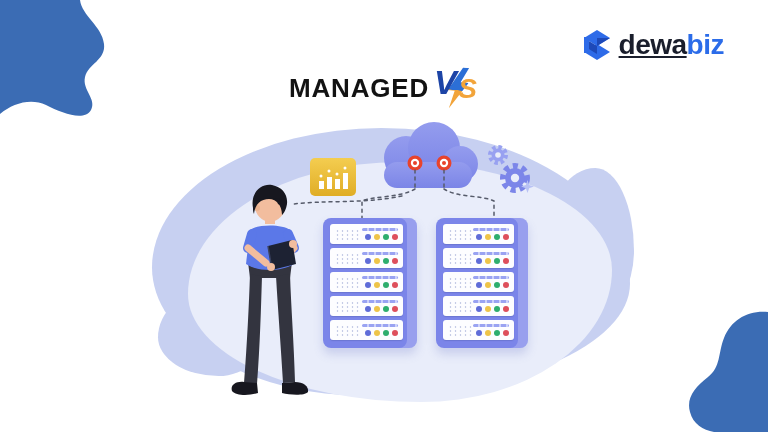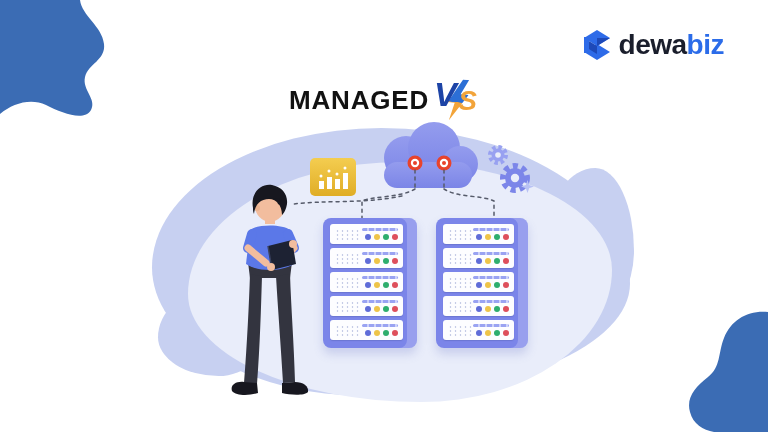--- a/index.html
+++ b/index.html
@@ -6,25 +6,25 @@
   body{width:768px;height:432px;overflow:hidden;background:#ffffff;
        font-family:"Liberation Sans", sans-serif;position:relative;}
   .canvas{position:absolute;inset:0;width:768px;height:432px;background:#ffffff;}
 
   
   .corner-blobs{position:absolute;inset:0;width:768px;height:432px;pointer-events:none;}
 
   
   .logo{position:absolute;top:28px;right:44px;display:flex;align-items:center;gap:5px;}
   .logo .word{font-size:28px;font-weight:bold;letter-spacing:-0.5px;line-height:1;}
-  .logo .pre{color:#1a1e2c;}
+  .logo .pre{color:#1a1e2c;text-decoration:underline;}
   .logo .suf{color:#2b6ce9;}
 
   
-  .title-row{position:absolute;top:80px;left:0;width:768px;height:40px;
+  .title-row{position:absolute;top:68px;left:0;width:768px;height:40px;
              display:flex;align-items:center;justify-content:center;gap:4px;}
   .title-word{font-size:26px;font-weight:bold;letter-spacing:0.8px;color:#121212;}
   .vs{position:relative;width:46px;height:42px;flex:0 0 auto;}
   .vs .v{position:absolute;left:1px;top:-4px;font-size:34px;font-weight:bold;
          font-style:italic;color:#1d44a6;z-index:2;}
   .vs .s{position:absolute;right:2px;top:6px;font-size:28px;font-weight:bold;
          font-style:italic;color:#f2a43a;z-index:3;}
   .vs svg{position:absolute;left:15px;top:0;z-index:1;transform:rotate(6deg);}
 
   

